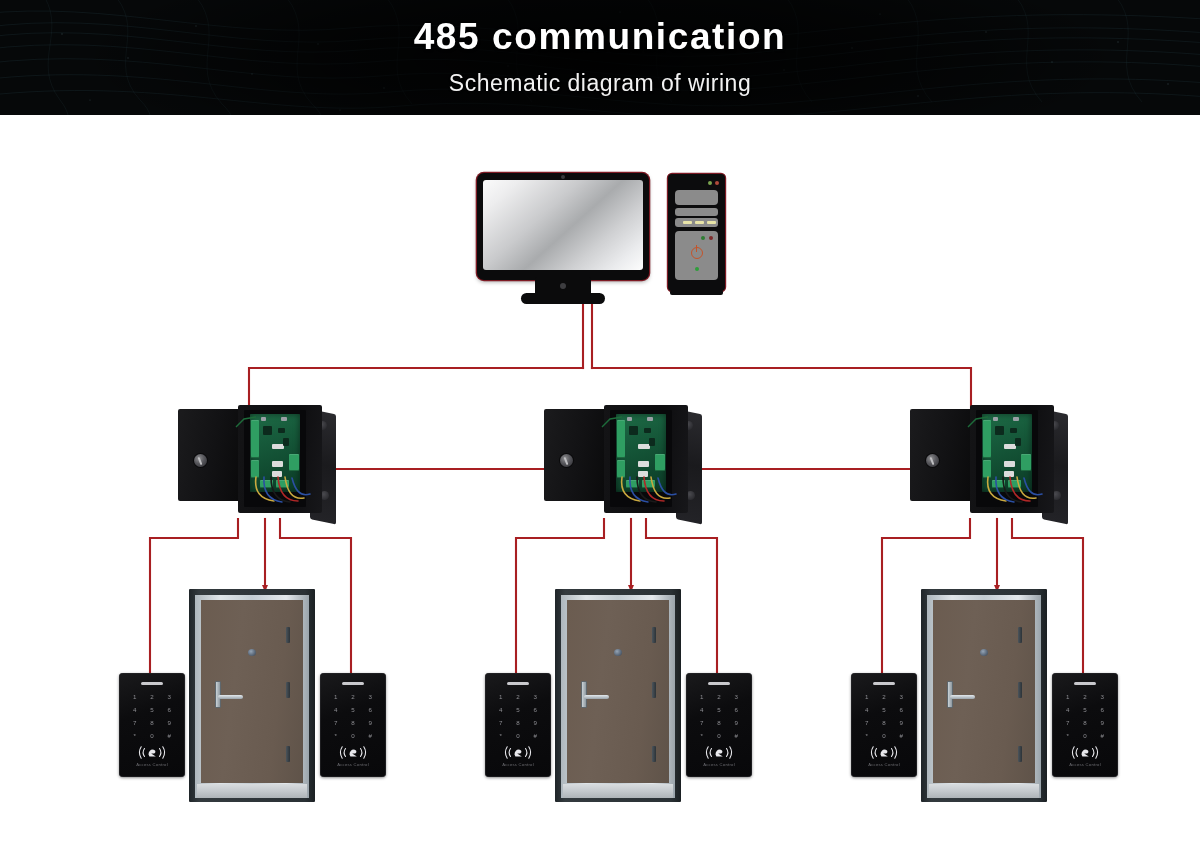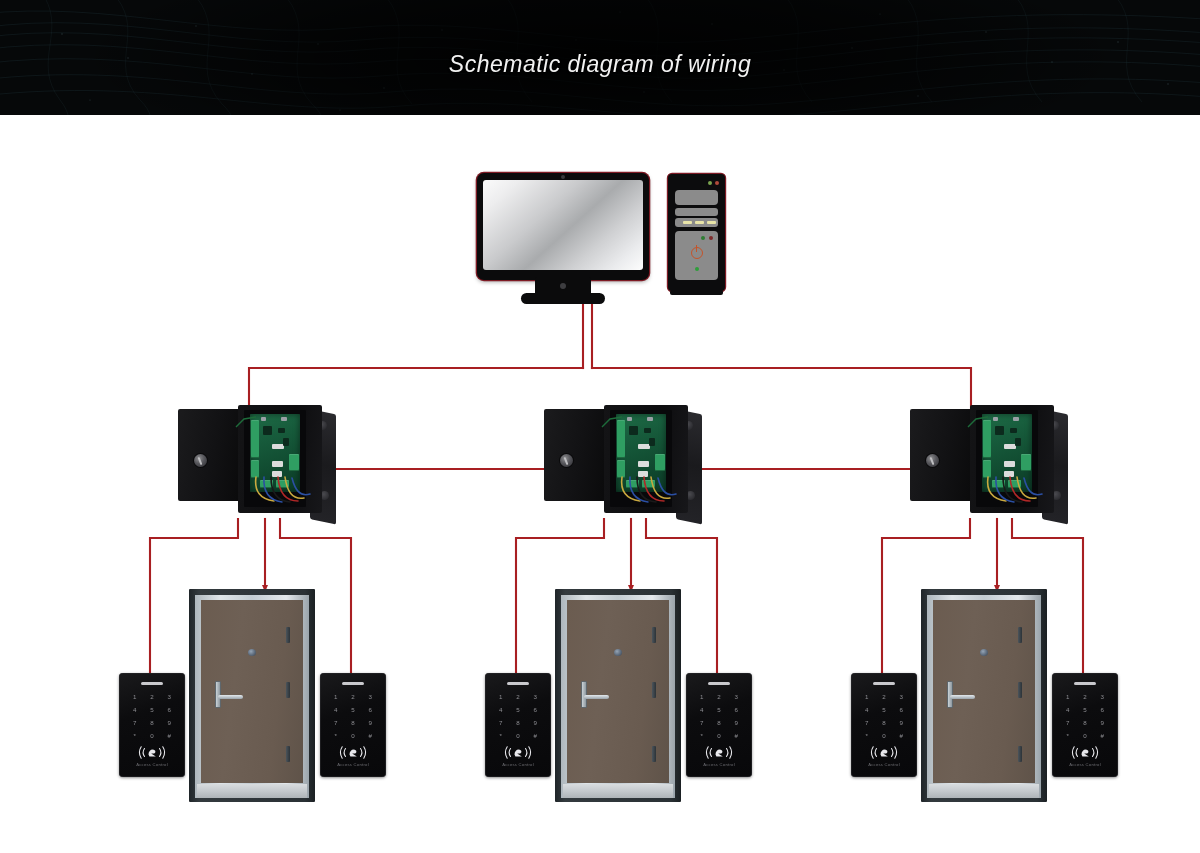--- a/index.html
+++ b/index.html
@@ -28,21 +28,20 @@
   }
   #title {
     color: #ffffff; font-size: 37px; font-weight: bold;
     letter-spacing: 1.6px; line-height: 1.05;
     text-shadow: 0 1px 3px rgba(0,0,0,.85);
   }
   #subtitle {
     color: #f2f2f2; font-size: 23px; font-weight: normal;
     letter-spacing: .5px; margin-top: 13px;
     text-shadow: 0 1px 2px rgba(0,0,0,.8);
-    font-style: italic;
   }
 
   
   #diagram { position: absolute; left: 0; top: 115px; width: 1200px; height: 738px; }
   #wires { position: absolute; left: 0; top: 0; width: 1200px; height: 738px; }
 
   .node { position: absolute; }
 
   
   .monitor { width: 172px; height: 130px; }
@@ -264,20 +263,21 @@
         <circle cx="1118" cy="42" r="0.7"></circle>
           <circle cx="1168" cy="84" r="0.7"></circle>
         <circle cx="90" cy="100" r="0.6"></circle>
           <circle cx="340" cy="110" r="0.6"></circle>
         <circle cx="620" cy="12" r="0.6"></circle>
           <circle cx="880" cy="14" r="0.6"></circle>
       </g>
     </svg>
     <div class="vignette"></div>
     <div class="htext">
+      <div id="title">485 communication</div>
       <div id="subtitle">Schematic diagram of wiring</div>
     </div>
   </div>
 
   <div id="diagram">
 
     <svg id="wires" viewBox="0 0 1200 738" preserveAspectRatio="none">
       <g stroke="#a81f22" stroke-width="2.1" fill="none" stroke-linecap="square">
 
         <path d="M583,190 L583,253"></path>

